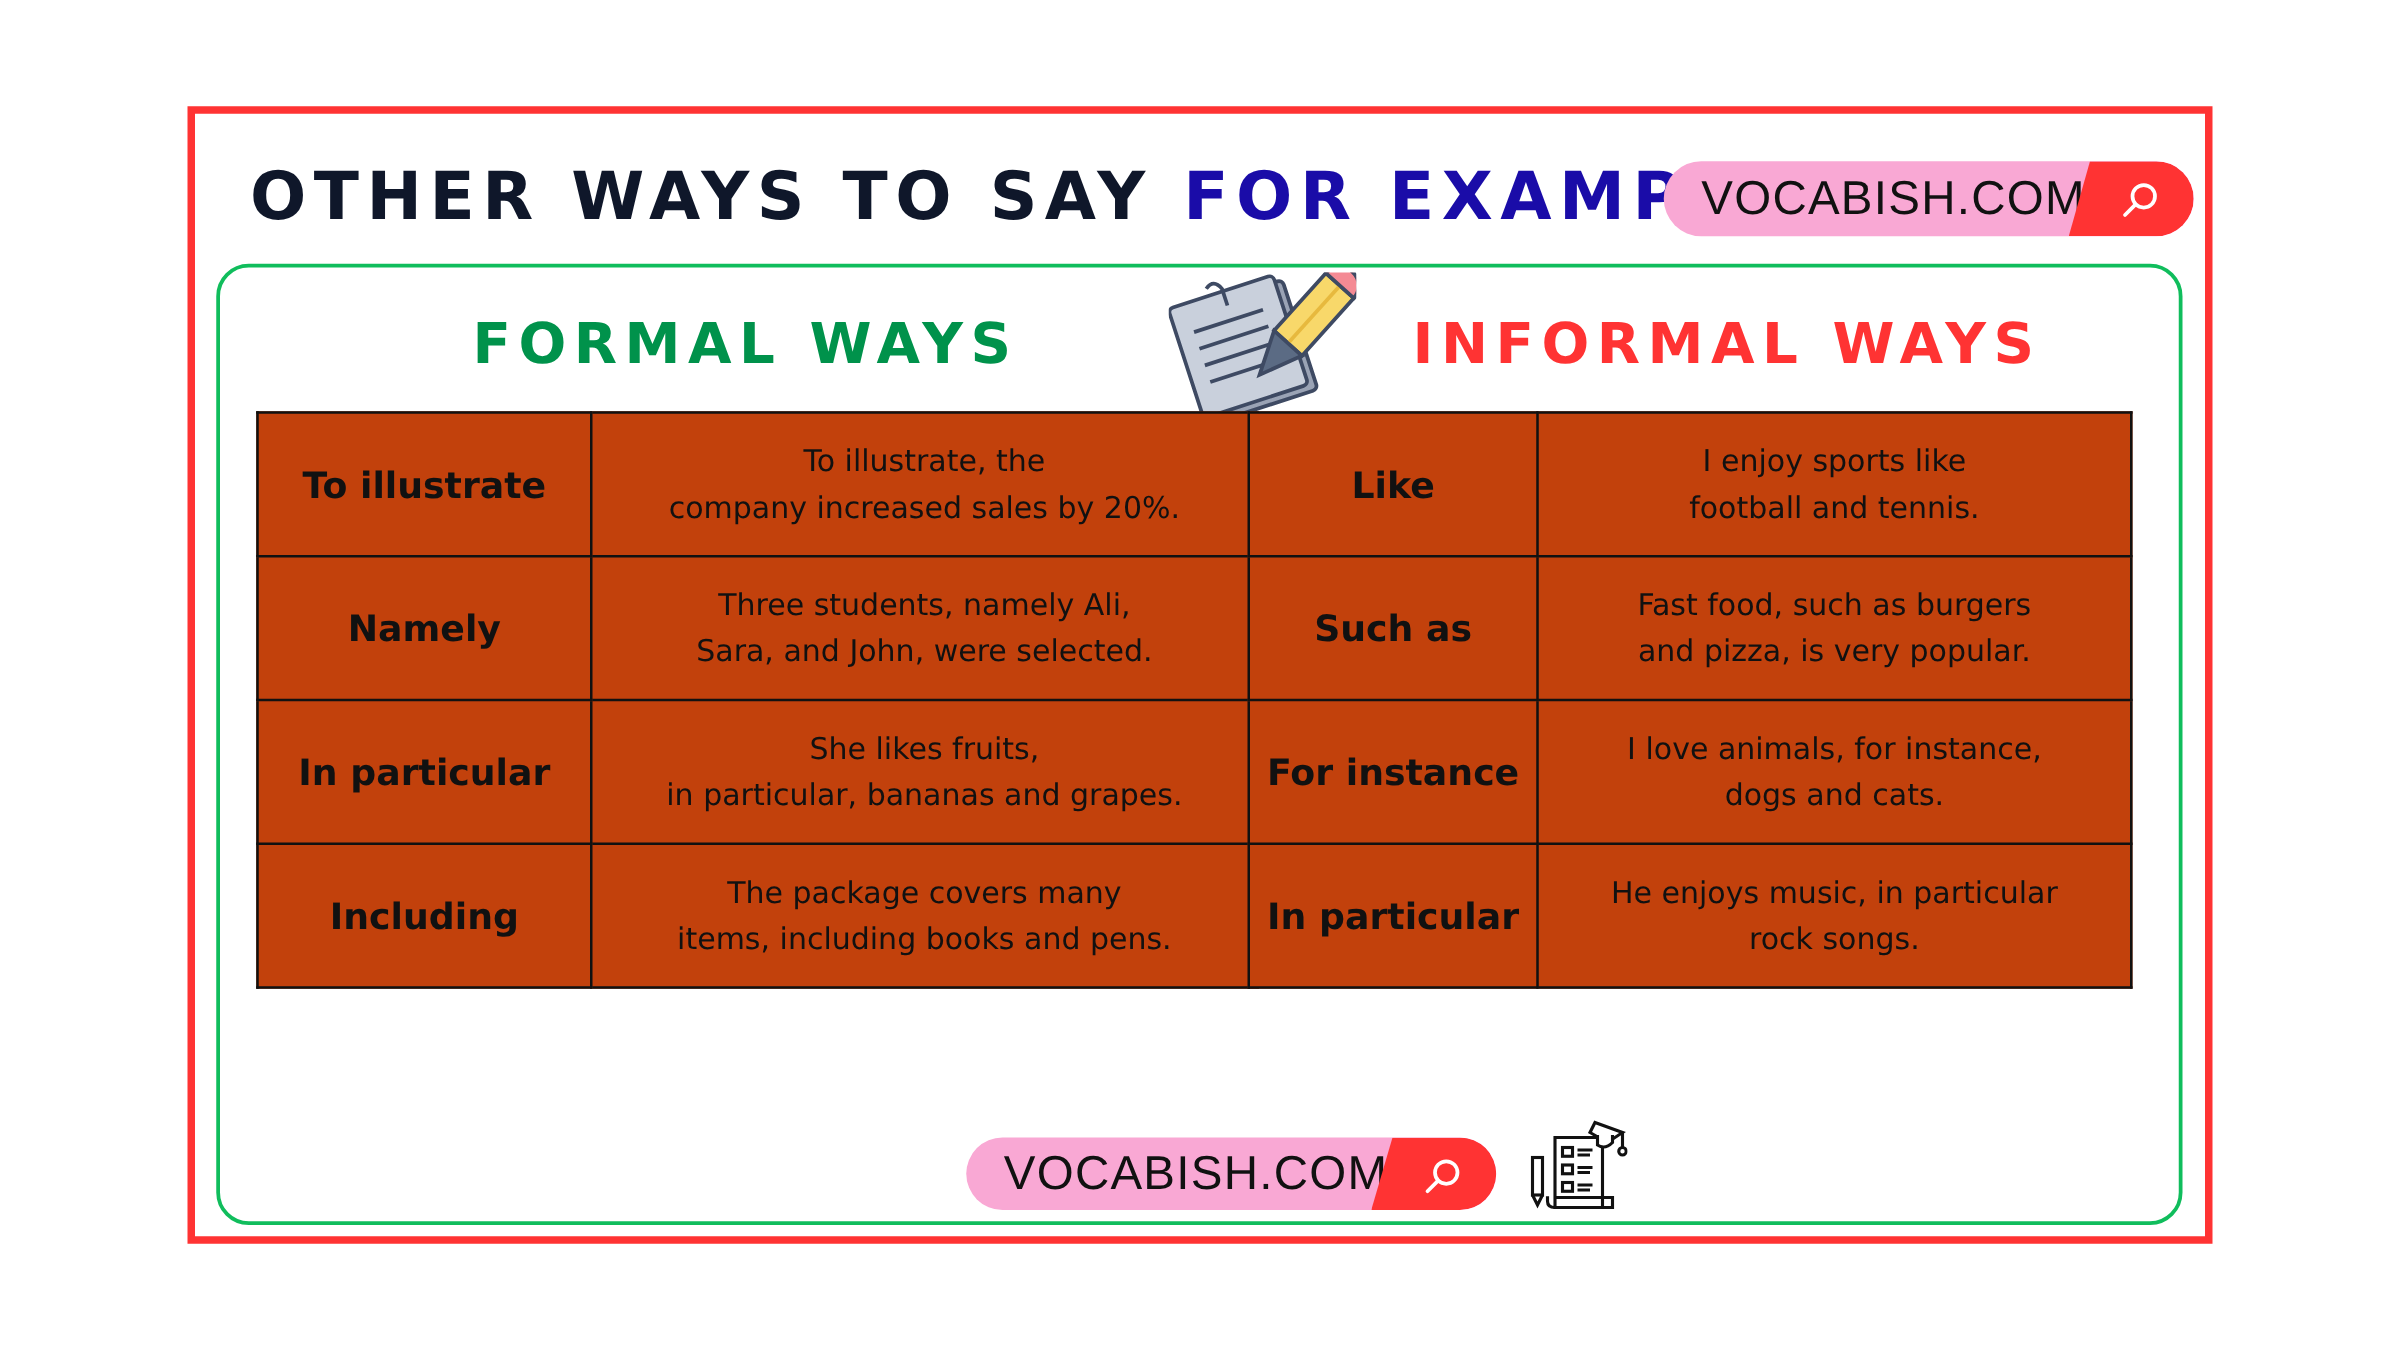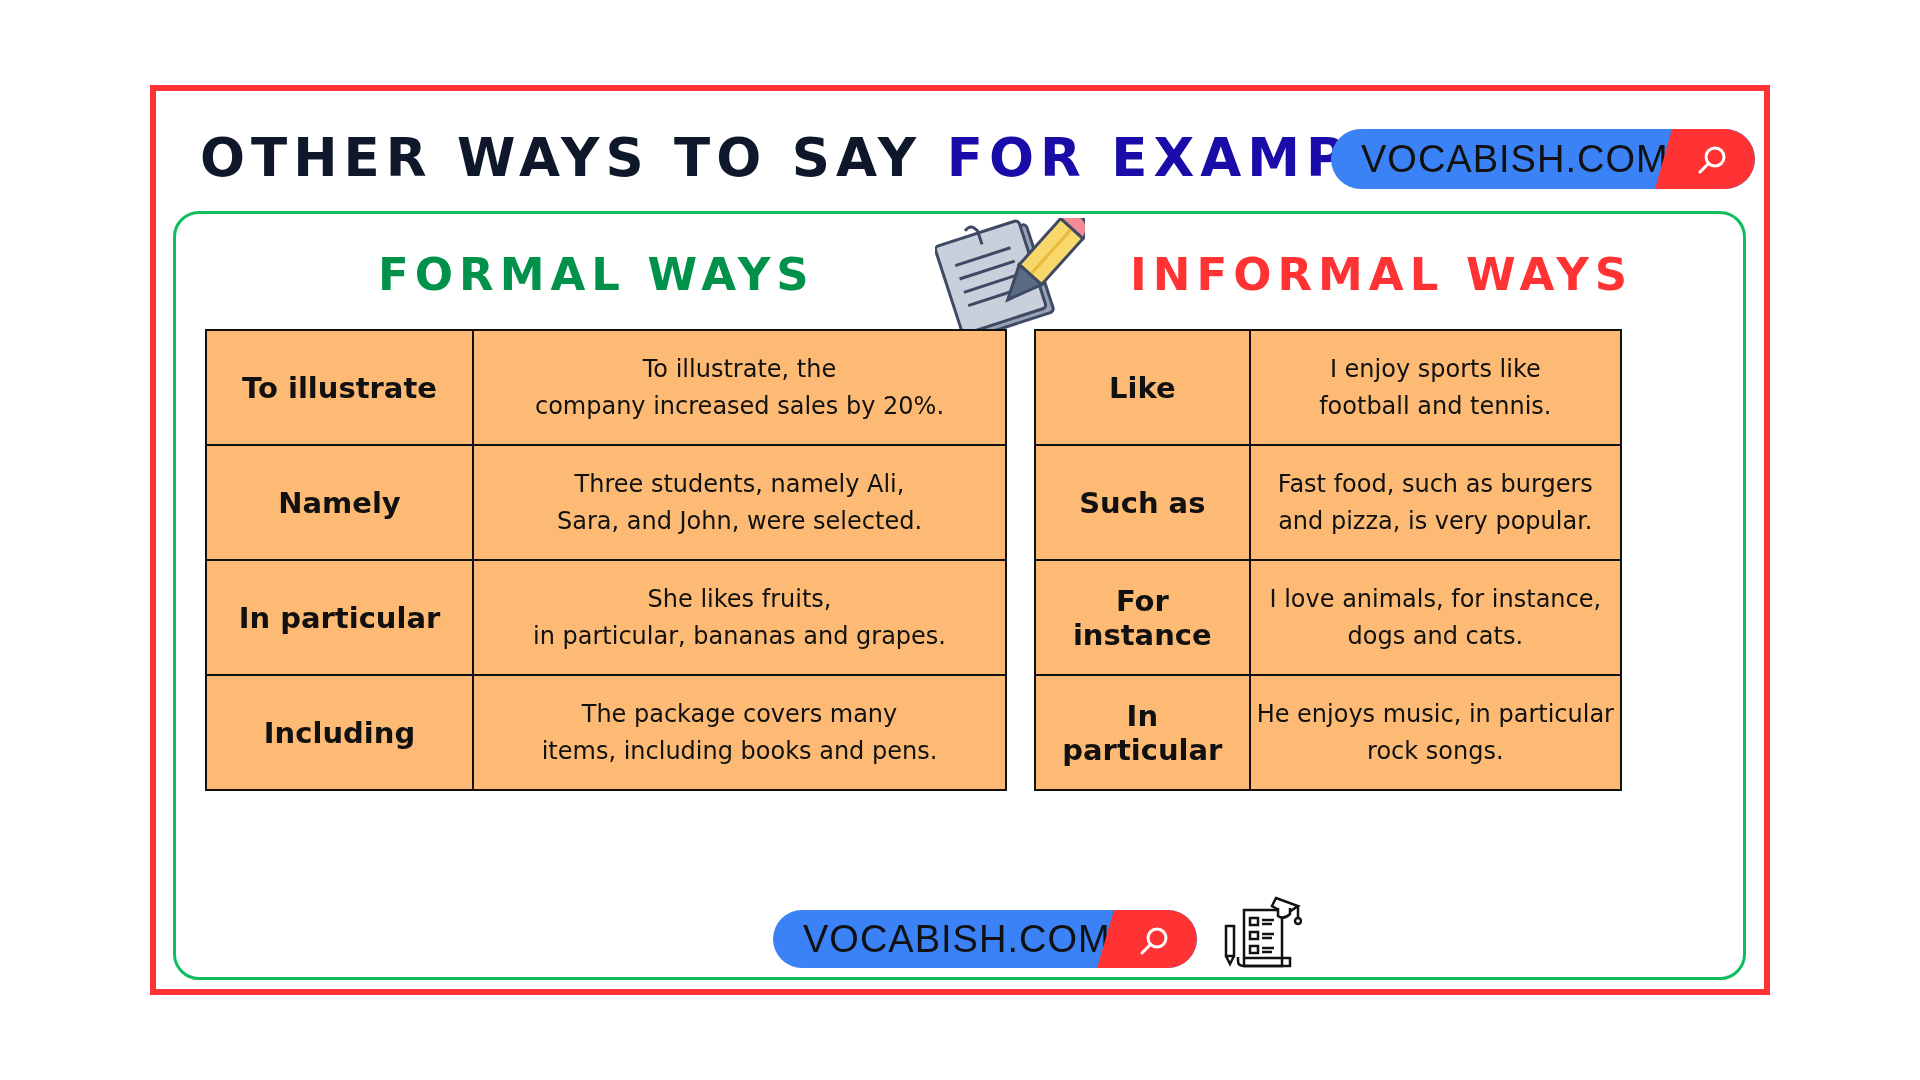--- a/index.html
+++ b/index.html
@@ -14,21 +14,21 @@
   .main-title {
     position: absolute; left: 176px; top: 128px; height: 60px;
     font-family: "DejaVu Sans", sans-serif; font-weight: bold;
     font-size: 53px; letter-spacing: 6px; white-space: nowrap; line-height: 60px;
   }
   .main-title .green { color: #0f172a; margin-left: 24px; }
   .main-title .blue { color: #1a0ca8; }
 
   .site-badge {
     position: absolute; height: 60px; border-radius: 30px;
-    background: #3b82f6; overflow: hidden;
+    background: #f9a8d4; overflow: hidden;
   }
   .site-badge .site-text {
     position: absolute; left: 30px; top: 0; line-height: 60px;
     font-family: "Liberation Sans", sans-serif; font-size: 38px; color: #111;
     letter-spacing: 1px; white-space: nowrap;
   }
   .site-badge .search-btn {
     position: absolute; right: 0; top: 0; width: 100px; height: 60px;
     background: #ff3333; border-radius: 0 30px 30px 0;
     clip-path: polygon(17% 0, 100% 0, 100% 100%, 0 100%);
@@ -41,36 +41,36 @@
   }
   .section-title {
     position: absolute; top: 250px; height: 50px; line-height: 50px;
     font-family: "DejaVu Sans", sans-serif; font-weight: bold;
     font-size: 45px; letter-spacing: 6px; white-space: nowrap;
   }
   .formal-title { left: 378px; color: #00924b; text-align: center; }
   .informal-title { left: 1130px; color: #ff3333; }
 
   table.ways {
-    position: absolute; top: 329px; border-collapse: collapse; background: #fdba74;
+    position: absolute; top: 329px; border-collapse: collapse; background: #c2410c;
   }
   table.ways td {
     border: 2px solid #111; height: 113px; text-align: center; vertical-align: middle;
     color: #111; padding: 0 6px;
   }
   table.ways td.phrase {
     font-family: "DejaVu Sans", sans-serif; font-weight: bold; font-size: 29px;
   }
   table.ways td.example {
     font-family: "DejaVu Sans", sans-serif; font-size: 24px; line-height: 37px;
   }
   table.ways td.example span { display: block; white-space: nowrap; }
   .formal-table { left: 205px; width: 802px; }
   .formal-table td.phrase { width: 253px; }
-  .informal-table { left: 1034px; width: 588px; }
+  .informal-table { left: 998px; width: 708px; }
   .informal-table td.phrase { width: 217px; }
 
   .notepad-icon { position: absolute; left: 935px; top: 218px; }
   .checklist-icon { position: absolute; left: 1222px; top: 896px; }
 </style>
 </head>
 <body>
 
 <div class="frame"></div>
 

